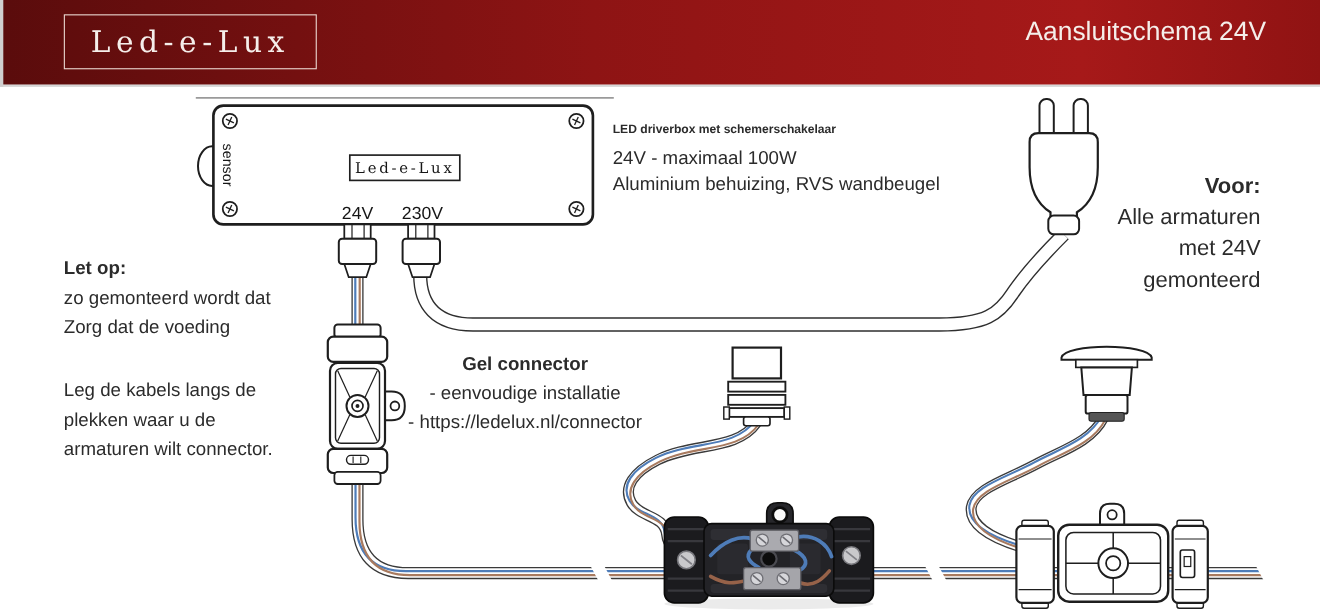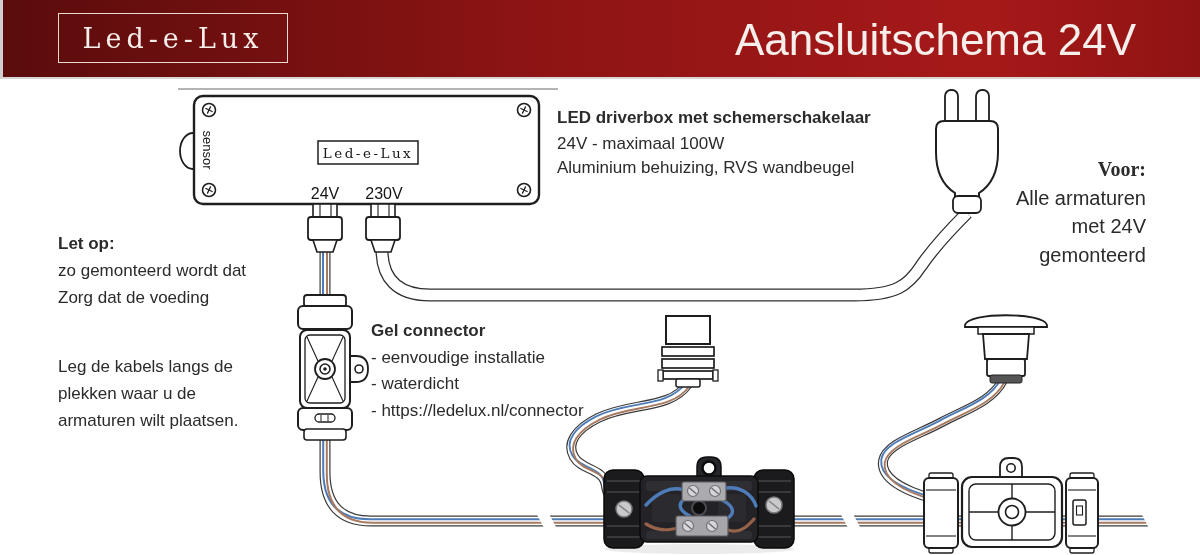--- a/index.html
+++ b/index.html
@@ -7,32 +7,32 @@
          font-family:"Liberation Sans",sans-serif;color:var(--text,#2b2b2b);}
   
   .banner{position:absolute;left:0;top:0;width:1200px;height:77px;
           background:linear-gradient(to right,var(--banner-left,#5a0c0c),var(--banner-mid,#8e1414) 45%,var(--banner-right,#a61919) 82%,var(--banner-edge-right,#901313));
           border-bottom:2px solid #d6d6d6;}
   .edge-strip{position:absolute;left:0;top:0;width:3px;height:79px;background:#d0d0d0;}
   .logo-box{position:absolute;left:58px;top:13px;width:228px;height:48px;
             border:1px solid rgba(250,240,232,.9);display:flex;align-items:center;justify-content:center;}
   .logo-box span{font-family:"DejaVu Serif","Liberation Serif",serif;font-size:27px;
                  letter-spacing:5px;color:var(--banner-text,#f5eeea);}
-  .banner-title{position:absolute;right:64px;top:15px;font-size:44px;color:var(--banner-text,#f5eeea);}
+  .banner-title{position:absolute;right:49px;top:15px;font-size:24px;color:var(--banner-text,#f5eeea);}
   
   .tb{position:absolute;font-size:17px;line-height:27px;color:var(--text,#2b2b2b);}
   #driverbox-info{left:557px;top:106px;line-height:24px;}
-  #driverbox-info .h{font-size:17px;font-weight:bold;margin-bottom:2px;}
+  #driverbox-info .h{font-size:11px;font-weight:bold;margin-bottom:2px;}
   #note-block{left:58px;top:230px;}
   #note-block .h{font-weight:bold;}
-  #note-block .para2{margin-top:42px;}
-  #gel-block{left:371px;top:318px;line-height:26.5px;}
+  #note-block .para2{margin-top:30px;}
+  #gel-block{left:371px;top:318px;line-height:26.5px;text-align:center;}
   #gel-block .h{font-weight:bold;}
   #target-block{right:54px;top:155px;text-align:right;font-size:20px;line-height:28.5px;}
-  #target-block .h{font-weight:bold;font-size:20px;font-family:Liberation Serif, serif;}
+  #target-block .h{font-weight:bold;font-size:20px;}
   
   #art{position:absolute;left:0;top:0;}
   .ln{fill:#fff;stroke:var(--ink,#1e1e1e);}
   text.diag{font-family:"Liberation Sans",sans-serif;fill:#161616;}
 </style>
 </head>
 <body>
 
 <div id="stage">
 
@@ -271,27 +271,26 @@
     <div>24V - maximaal 100W</div>
     <div>Aluminium behuizing, RVS wandbeugel</div>
   </div>
 
   <div class="tb" id="note-block">
     <div class="h">Let op:</div>
     <div>zo gemonteerd wordt dat</div>
     <div>Zorg dat de voeding</div>
     <div class="para2">Leg de kabels langs de</div>
     <div>plekken waar u de</div>
-    <div>armaturen wilt plaatsen.</div>
+    <div>armaturen wilt connector.</div>
   </div>
 
   <div class="tb" id="gel-block">
     <div class="h">Gel connector</div>
     <div>- eenvoudige installatie</div>
-    <div>- waterdicht</div>
     <div>- https://ledelux.nl/connector</div>
   </div>
 
   <div class="tb" id="target-block">
     <div class="h">Voor:</div>
     <div>Alle armaturen</div>
     <div>met 24V</div>
     <div>gemonteerd</div>
   </div>
 

